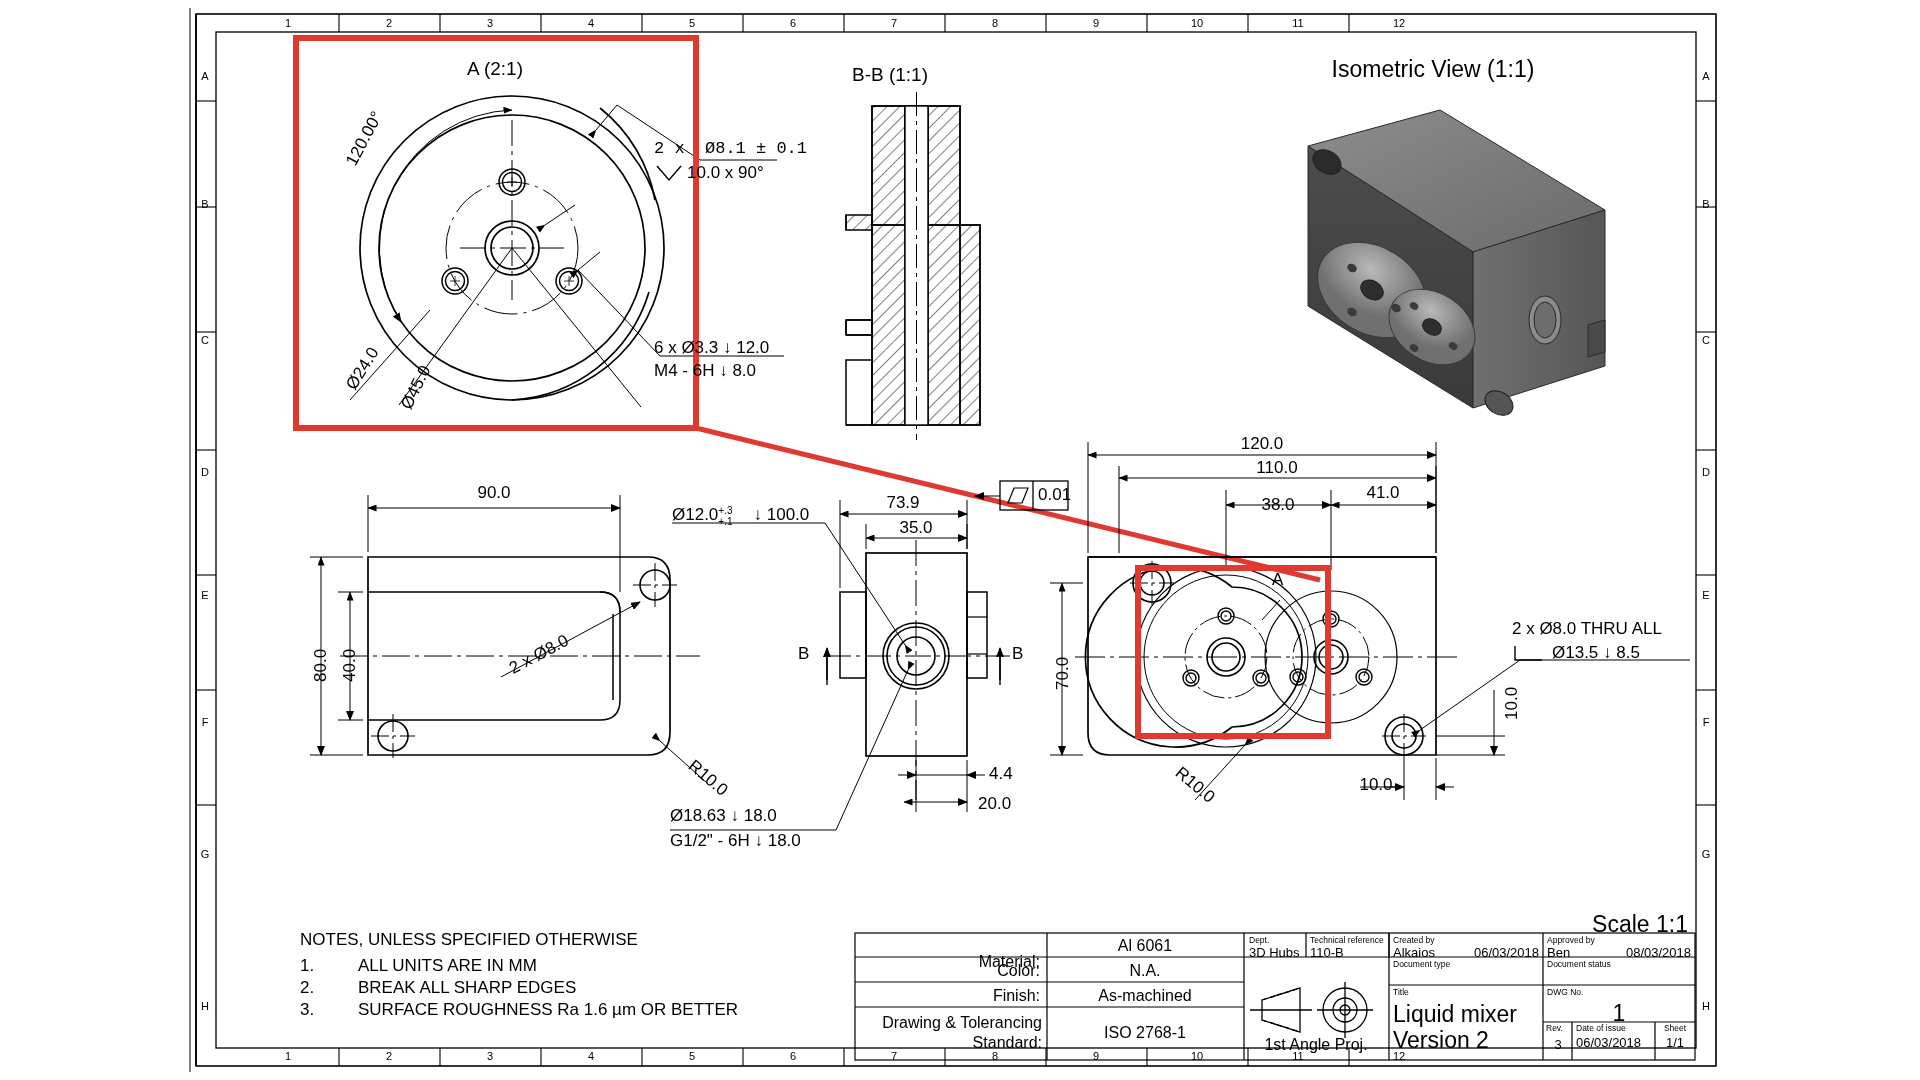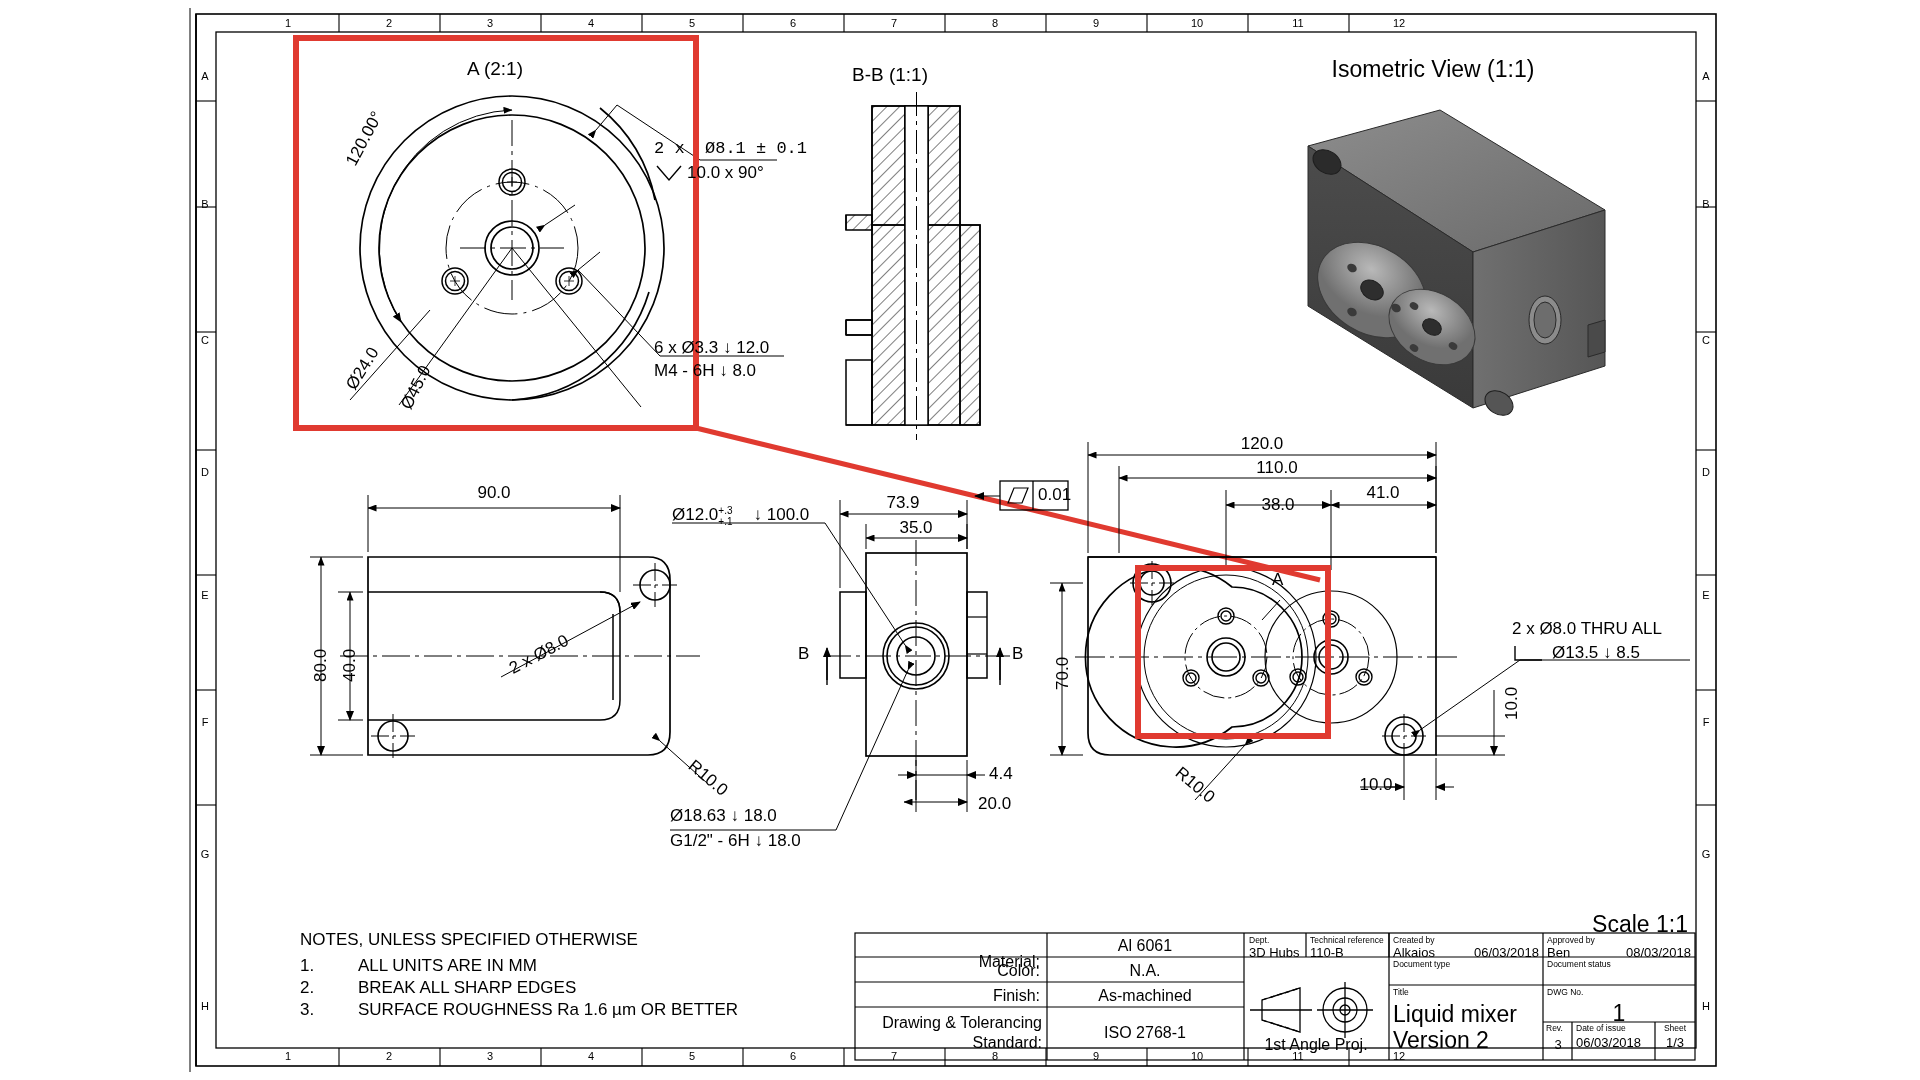--- a/index.html
+++ b/index.html
@@ -635,15 +635,15 @@
   <div class="txt tb-big" style="left:1393px;top:1027px;">Version 2</div>
 
   <div class="txt tb-lbl" style="left:1547px;top:988px;">DWG No.</div>
   <div class="txt tb-big c" style="left:1619px;top:1000px;">1</div>
 
   <div class="txt tb-lbl" style="left:1546px;top:1024px;">Rev.</div>
   <div class="txt tb-val-sm c" style="left:1558px;top:1038px;">3</div>
   <div class="txt tb-lbl" style="left:1576px;top:1024px;">Date of issue</div>
   <div class="txt tb-val-sm" style="left:1576px;top:1036px;">06/03/2018</div>
   <div class="txt tb-lbl c" style="left:1675px;top:1024px;">Sheet</div>
-  <div class="txt tb-val-sm c" style="left:1675px;top:1036px;">1/3</div>
+  <div class="txt tb-val-sm c" style="left:1675px;top:1036px;">1/1</div>
 
 </div>
 
 </body></html>

